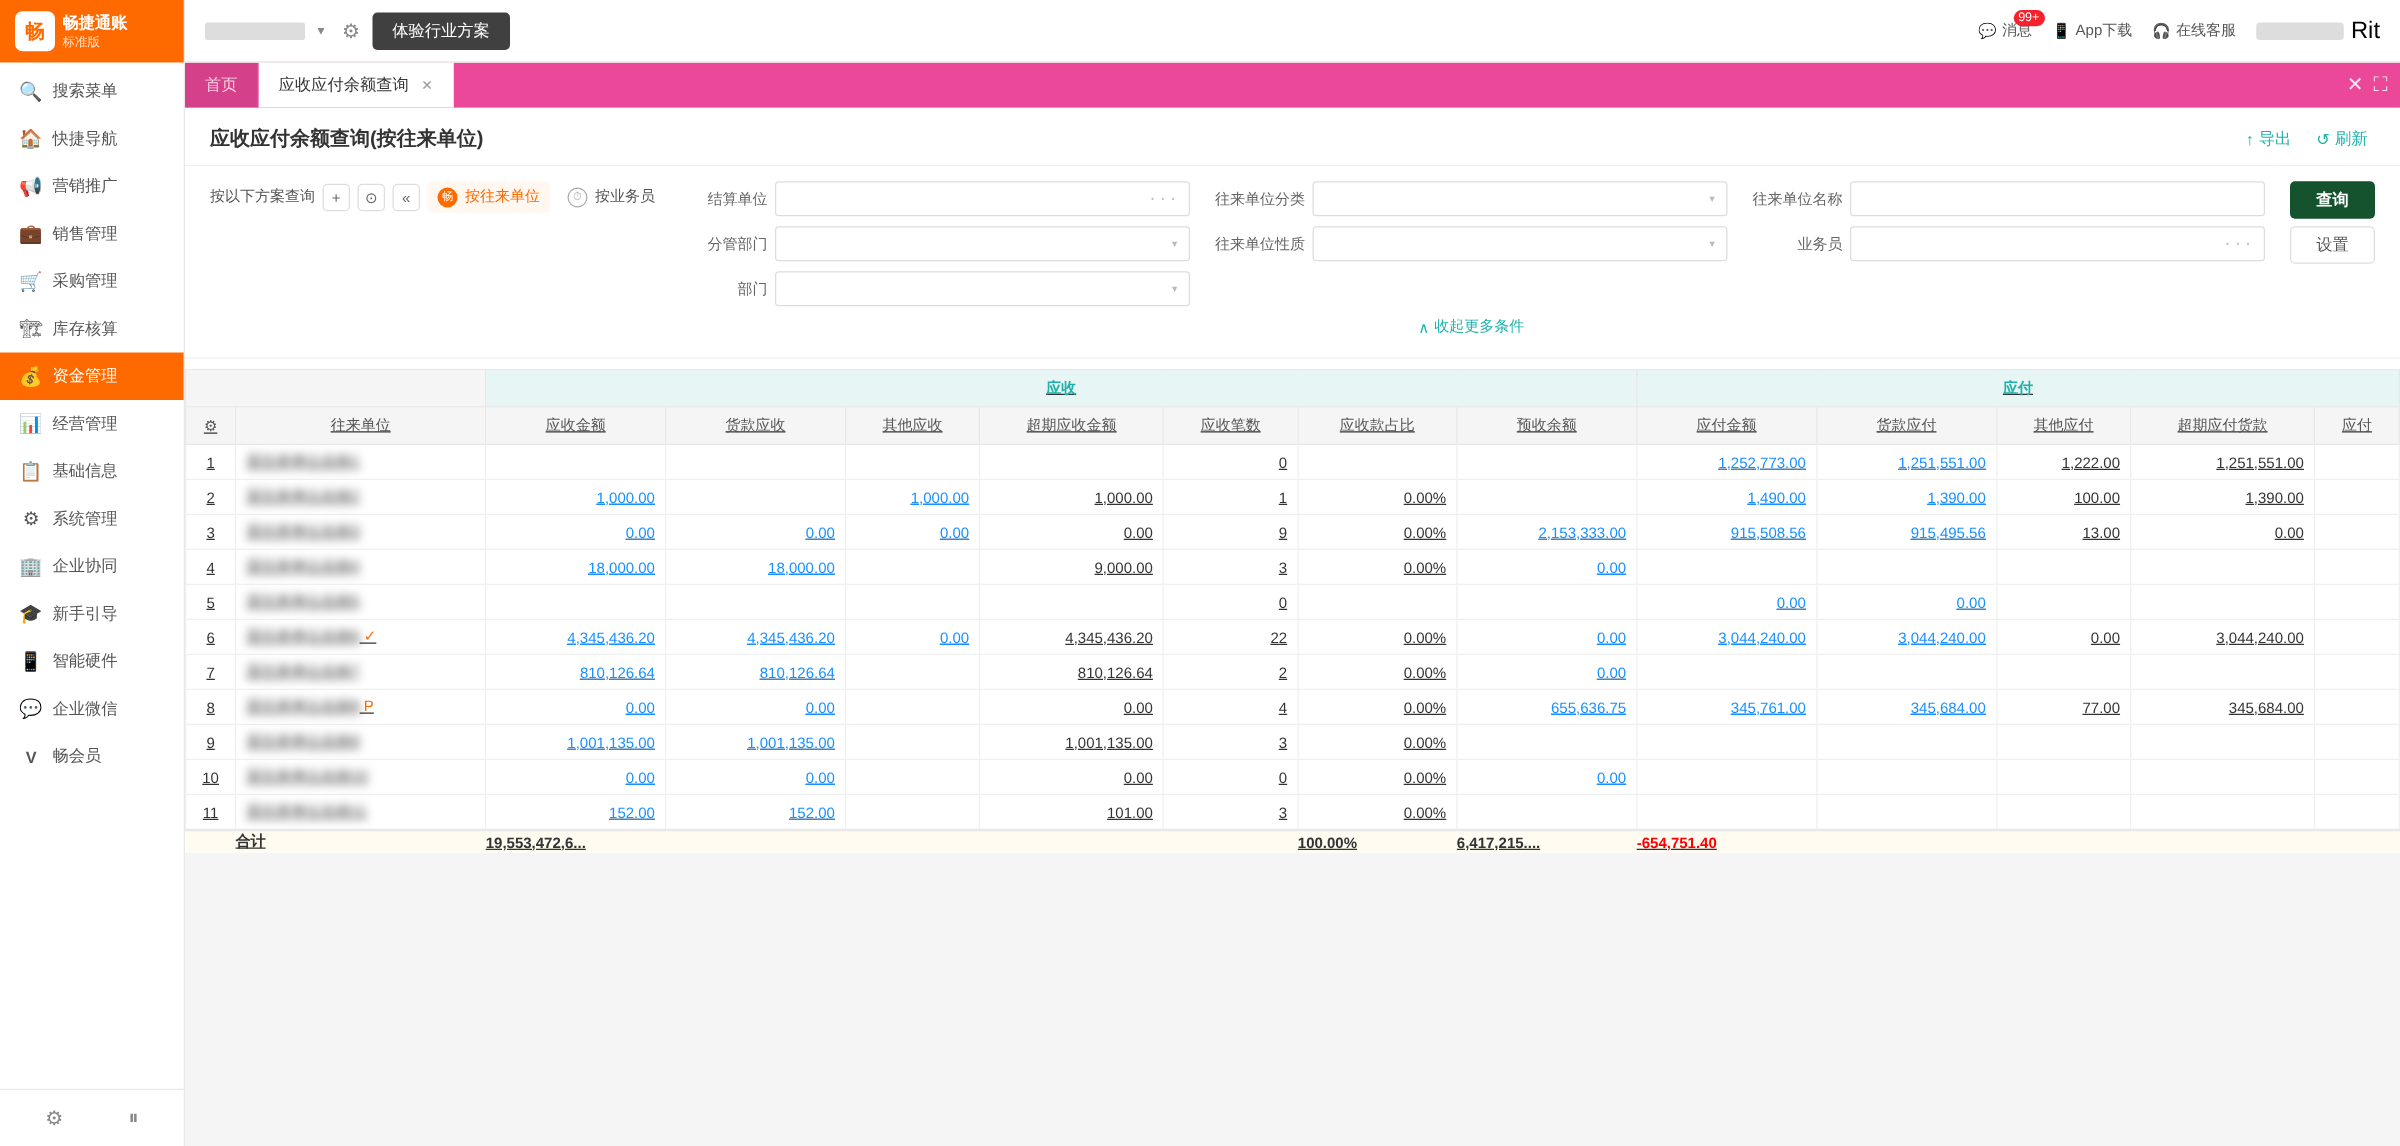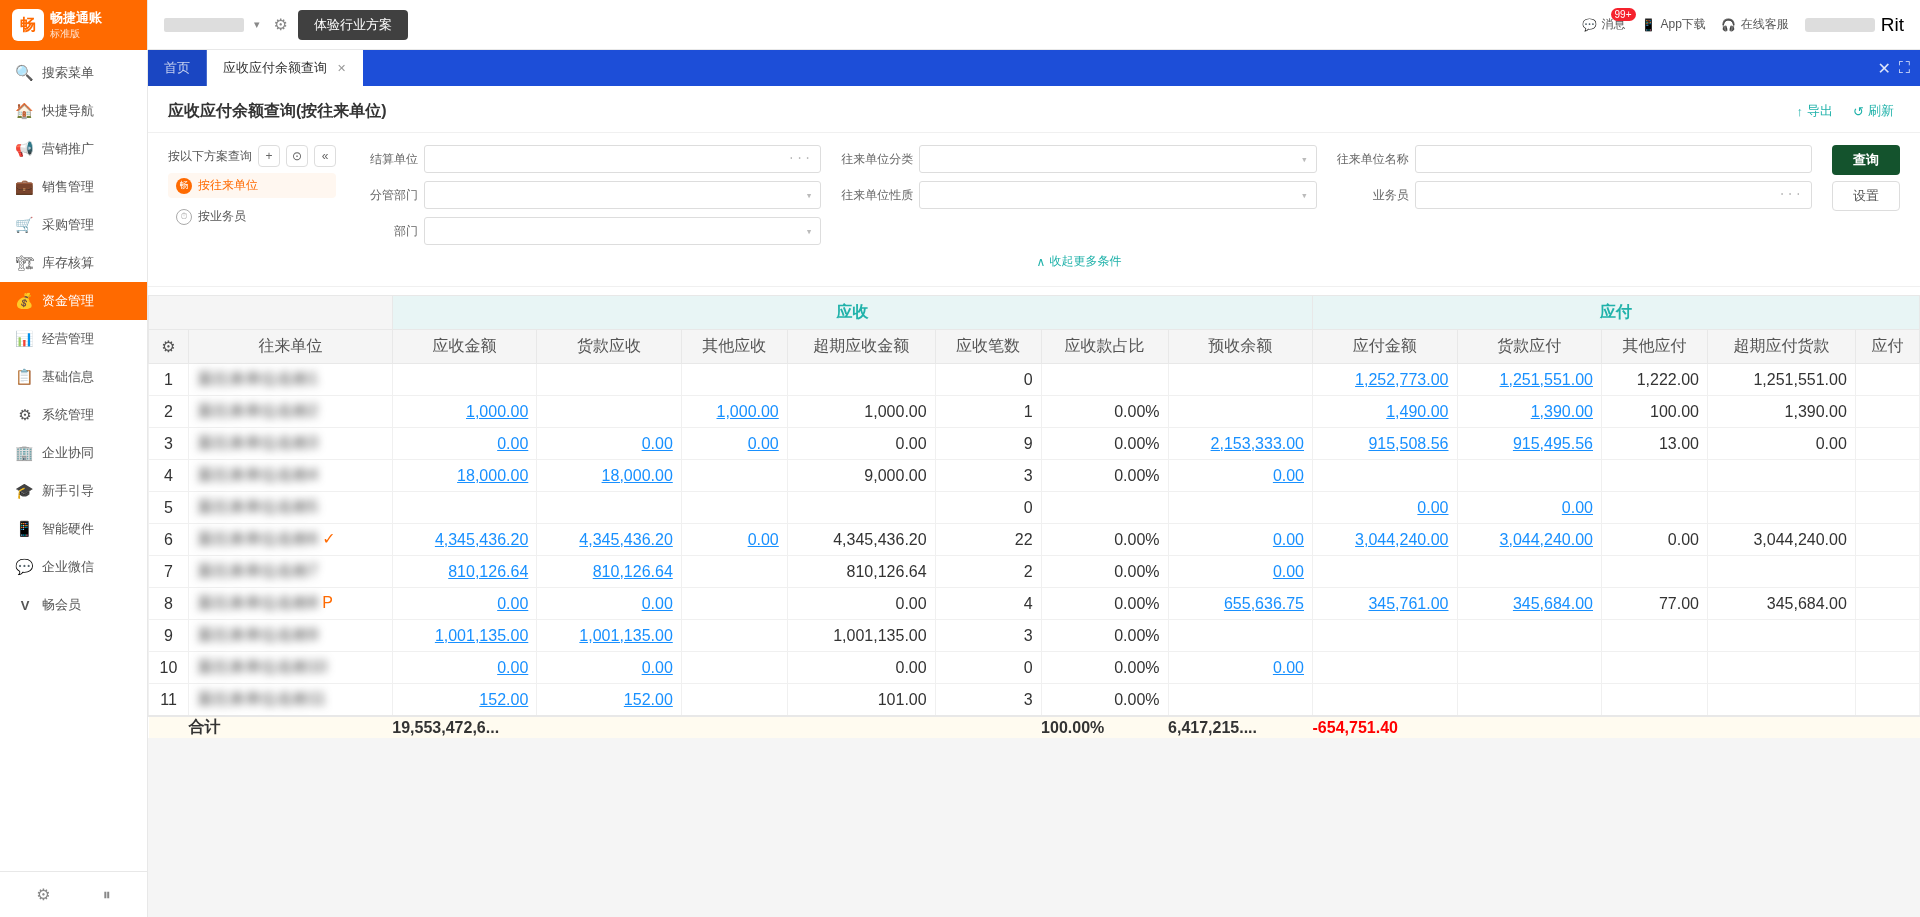--- a/index.html
+++ b/index.html
@@ -60,21 +60,21 @@
     .header-right {
       margin-left: auto; display: flex; align-items: center; gap: 16px;
     }
     .header-badge-wrap { position: relative; cursor: pointer; display: flex; align-items: center; gap: 4px; color: #555; }
     .badge { position: absolute; top: -8px; right: -10px; background: #f5222d; color: #fff; border-radius: 8px; font-size: 10px; padding: 1px 4px; }
     .header-user-name { background: #ddd; border-radius: 3px; height: 14px; width: 70px; }
 
     
     .tab-bar {
       position: fixed; left: 148px; top: 50px; right: 0; height: 36px;
-      background: #1d4ed8; display: flex; align-items: center;
+      background: #ec4899; display: flex; align-items: center;
       z-index: 98; padding: 0 0px;
     }
     .tab-item {
       height: 36px; display: flex; align-items: center; padding: 0 16px;
       cursor: pointer; color: rgba(255,255,255,0.75); font-size: 13px; gap: 6px;
       border-right: 1px solid rgba(255,255,255,0.2);
     }
     .tab-item.home { background: rgba(0,0,0,0.1); }
     .tab-item.active { background: #fff; color: #333; }
     .tab-close { color: #999; font-size: 11px; margin-left: 4px; cursor: pointer; }
@@ -146,21 +146,21 @@
       padding: 4px 8px; cursor: pointer; border-radius: 4px; color: #555; font-size: 12px;
     }
     .nav-item-search.active { background: #fff7f0; color: #ff6a00; }
     .nav-dot { width: 16px; height: 16px; border-radius: 50%; background: #ff6a00; display: flex; align-items: center; justify-content: center; color: #fff; font-size: 9px; }
     .nav-clock { width: 16px; height: 16px; border-radius: 50%; border: 1.5px solid #aaa; display: flex; align-items: center; justify-content: center; color: #aaa; font-size: 9px; }
 
     
     .table-wrapper {
       margin: 8px 0 0; overflow-x: auto; background: #fff;
     }
-    table { width: 100%; border-collapse: collapse; font-size: 16px; }
+    table { width: 100%; border-collapse: collapse; font-size: 12px; text-decoration: underline; }
     thead tr th {
       background: #f5f5f5; border: 1px solid #e8e8e8;
       padding: 6px 8px; text-align: center; color: #555; font-weight: normal;
       white-space: nowrap;
     }
     thead tr.group-header th { background: #f0f0f0; font-weight: bold; }
     tbody tr td {
       border: 1px solid #f0f0f0; padding: 5px 8px;
       text-align: right; white-space: nowrap; color: #333;
     }
@@ -308,21 +308,21 @@
         <div class="action-btn">
           <span>↺</span>
           <span>刷新</span>
         </div>
       </div>
     </div>
 
     <div class="search-area">
       <div style="display:flex;gap:10px;align-items:flex-start;">
 
-        <div style="display:flex;flex-direction:column;gap:6px;min-width:160px;">
+        <div style="display:flex;flex-direction:row;gap:6px;min-width:160px;">
           <div style="display:flex;align-items:center;gap:6px;">
             <span style="font-size:12px;color:#555;">按以下方案查询</span>
             <div class="search-icon-btn">+</div>
             <div class="search-icon-btn">⊙</div>
             <div class="search-icon-btn">«</div>
           </div>
           <div class="nav-item-search active">
             <div class="nav-dot">畅</div>
             <span>按往来单位</span>
           </div>

